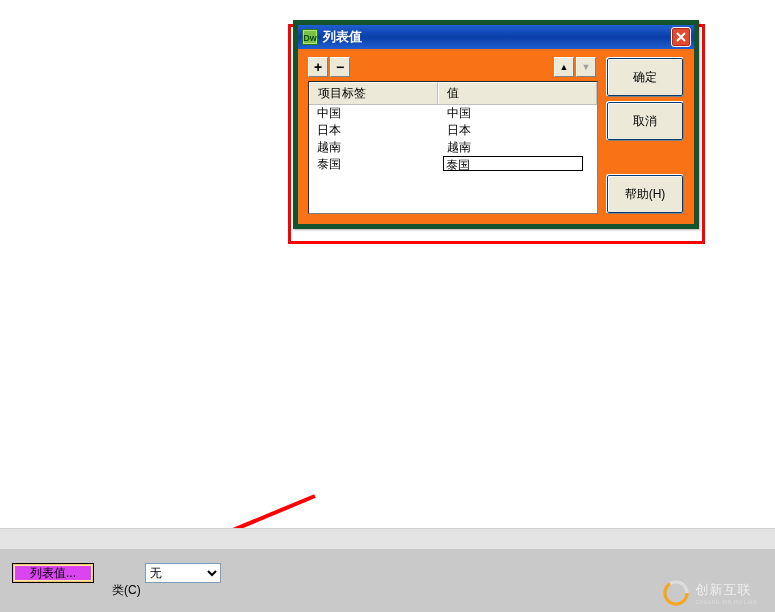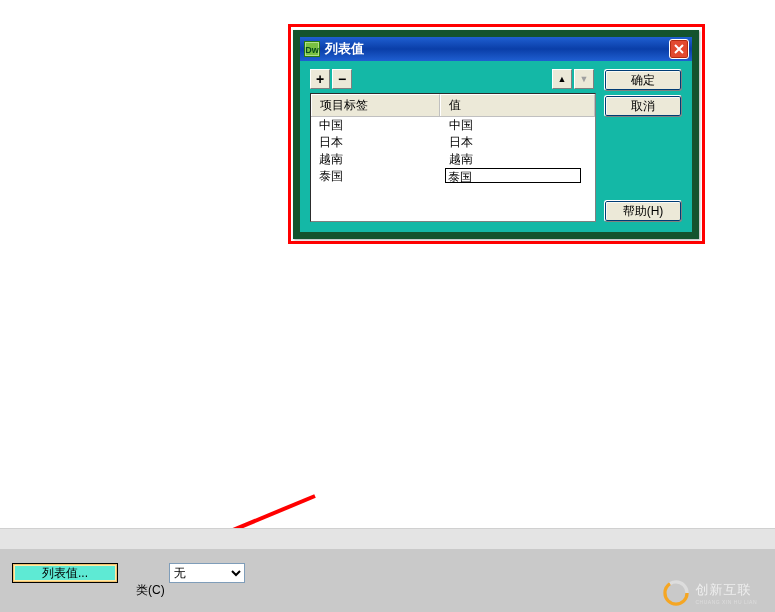--- a/index.html
+++ b/index.html
@@ -21,25 +21,25 @@
     width: 417px;
     height: 220px;
     border: 3px solid #ff0000;
     pointer-events: none;
   }
 
   
   .dialog {
     position: absolute;
     left: 293px;
-    top: 30px;
+    top: 20px;
     width: 406px;
     height: 209px;
-    background: #14b8a6;
-    border: 7px solid #14532d;
+    background: #f97316;
+    border: 5px solid #14532d;
     box-shadow: 1px 1px 2px rgba(0,0,0,0.3);
   }
   .titlebar {
     height: 24px;
     background: linear-gradient(to bottom, #1f5fd1 0%, #0a3ea8 50%, #1f5fd1 100%);
     display: flex;
     align-items: center;
     padding: 0 3px 0 4px;
     color: #fff;
     font-weight: bold;
@@ -127,21 +127,21 @@
     margin-left: 4px;
   }
 
   .right-pane {
     width: 78px;
     display: flex;
     flex-direction: column;
     gap: 4px;
   }
   .win-btn {
-    height: 22px;
+    height: 40px;
     background: #ece9d8;
     border: 1px solid #808080;
     border-top-color: #fff;
     border-left-color: #fff;
     border-radius: 3px;
     font-size: 12px;
     cursor: pointer;
     display: flex;
     align-items: center;
     justify-content: center;
@@ -168,22 +168,22 @@
     position: absolute;
     left: 0; right: 0;
     top: 549px;
     bottom: 0;
     background: #c9c9c9;
     padding: 14px 12px;
     display: flex;
     align-items: flex-start;
   }
   .list-values-btn {
-    width: 106px; height: 20px;
-    background: #5eead4;
+    width: 82px; height: 20px;
+    background: #d946ef;
     border: 1px solid #000;
     box-shadow: inset 0 0 0 1px #f0c36d, inset 0 0 0 2px #ffe9a8;
     font-size: 12px;
     display: flex; align-items: center; justify-content: center;
     cursor: pointer;
   }
   .class-label { margin-left: 18px; margin-top: 19px; }
   .class-select {
     margin-left: 4px;
     height: 20px;

